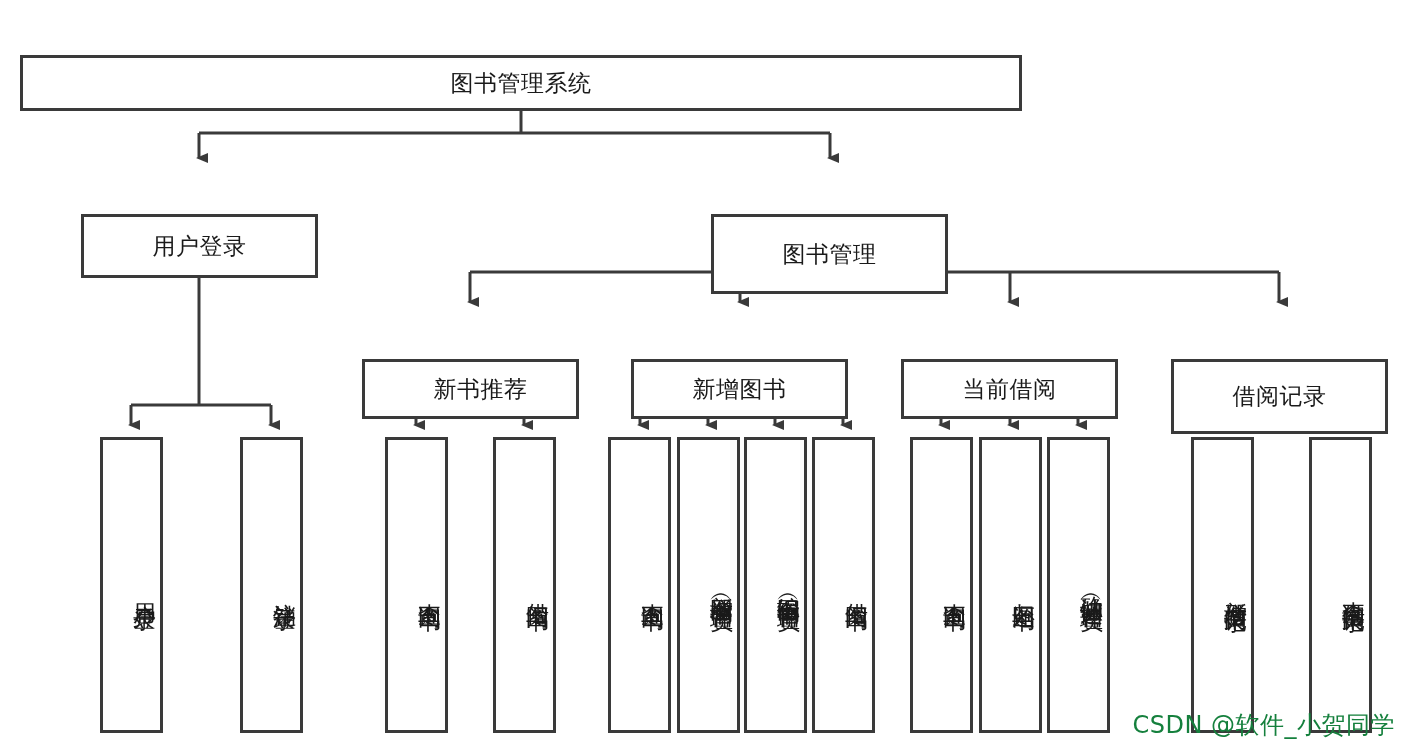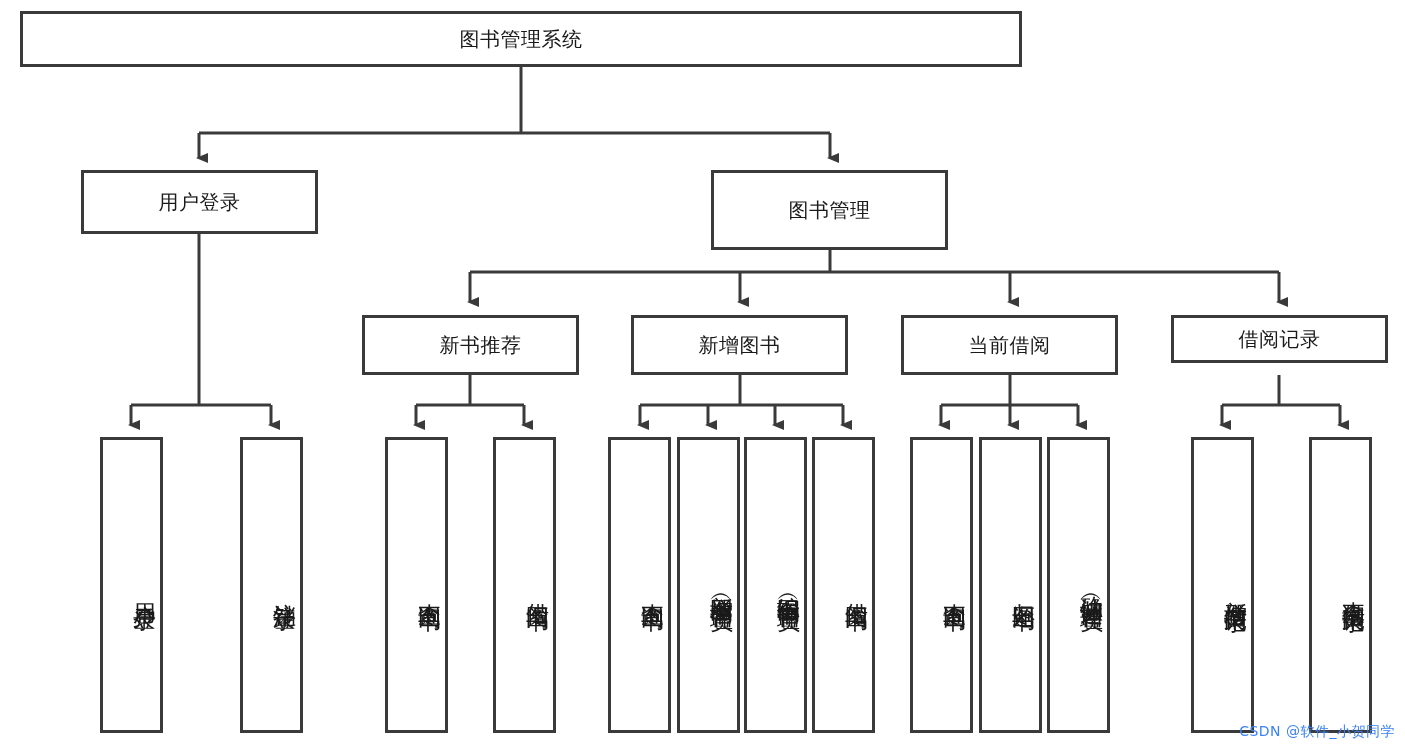--- a/index.html
+++ b/index.html
@@ -29,45 +29,46 @@
     box-sizing: border-box;
     border: 3px solid #3a3a3a;
     background: #ffffff;
     display: flex;
     align-items: center;
     justify-content: center;
     color: #1a1a1a;
     z-index: 2;
   }
   .node.h {
-    font-size: 20px;
+    font-size: 23px;
     line-height: 1.15;
     letter-spacing: 0.5px;
     white-space: nowrap;
+    margin-top: 44px;
   }
   .node.v {
     writing-mode: vertical-rl;
     text-orientation: upright;
     font-size: 23px;
     line-height: 1.32;
     letter-spacing: 2px;
     align-items: flex-start;
     justify-content: center;
     padding-top: 8px;
     text-align: center;
   }
   .node.v.topfill {
     padding-top: 4px;
   }
   #watermark {
     position: absolute;
     right: 10px;
     bottom: 6px;
-    font-size: 14px;
-    color: #3b82f6;
+    font-size: 24px;
+    color: #15803d;
     z-index: 5;
     white-space: nowrap;
     letter-spacing: 0.5px;
   }
 </style>
 </head>
 <body>
 
 <div id="canvas">
 
@@ -134,21 +135,21 @@
 
   <div class="node h" style="left:362px; top:315px; width:217px; height:60px;padding-left:20px;">
     <span>新书推荐</span>
   </div>
   <div class="node h" style="left:631px; top:315px; width:217px; height:60px;">
     <span>新增图书</span>
   </div>
   <div class="node h" style="left:901px; top:315px; width:217px; height:60px;">
     <span>当前借阅</span>
   </div>
-  <div class="node h" style="left:1171px; top:315px; width:217px; height:48px;">
+  <div class="node h" style="left:1171px; top:315px; width:217px; height:75px;">
     <span>借阅记录</span>
   </div>
 
   <div class="node v" style="left:100px; top:437px; width:63px; height:296px;">
     <span>用户登录</span>
   </div>
   <div class="node v" style="left:240px; top:437px; width:63px; height:296px;">
     <span>注销登录</span>
   </div>
 

